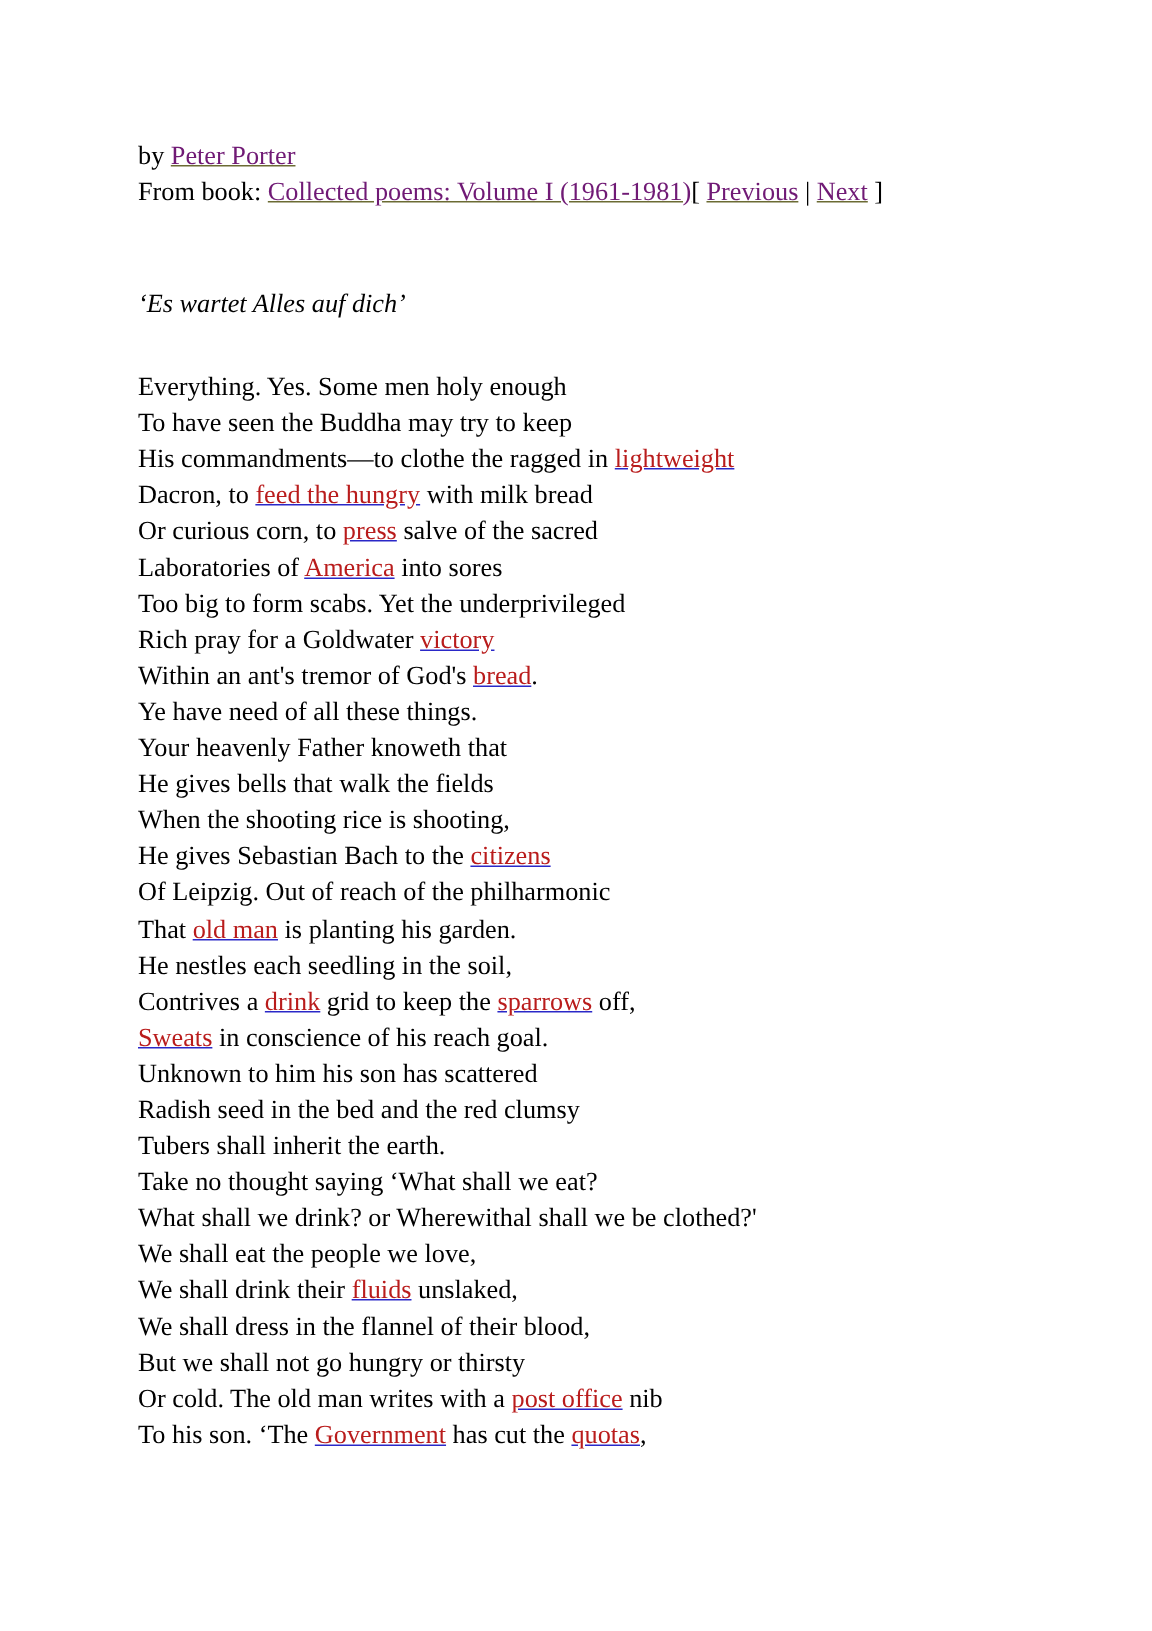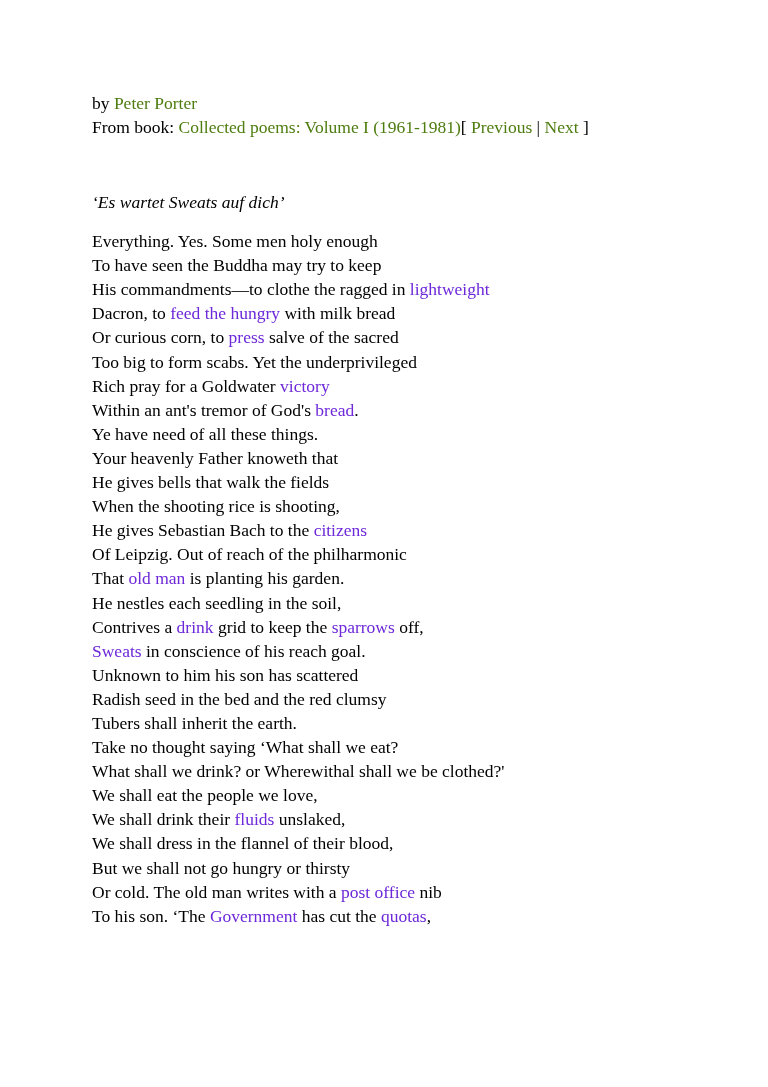--- a/index.html
+++ b/index.html
@@ -25,44 +25,46 @@
   .header-block {
     font-size: 17.5px;
     line-height: 23.7px;
     color: #000000;
   }
   .header-line {
     white-space: normal;
   }
   a.olive-link,
   .olive-link {
-    color: #4d7c0f;
+    color: #701a75;
+    text-decoration: underline;
     text-decoration-color: #6b6b33;
     cursor: pointer;
   }
   a.blue-link,
   .blue-link {
-    color: #6d28d9;
+    color: #b91c1c;
+    text-decoration: underline;
     text-decoration-color: #2a28c8;
     cursor: pointer;
   }
   .nav-sep,
   .bracket {
     color: #000000;
     text-decoration: none;
   }
   .epigraph {
     font-size: 17.5px;
     font-style: italic;
     line-height: 23.7px;
     margin-top: 52px;
     margin-bottom: 0;
   }
   .poem {
-    margin-top: 14px;
+    margin-top: 30px;
     font-size: 17.5px;
     line-height: 24.1px;
   }
   .poem-line {
     white-space: pre-wrap;
     min-height: 24.1px;
   }
 </style>
 </head>
 <body>
@@ -71,28 +73,29 @@
 
   <div class="header-block">
     <div class="header-line">
       <span>by </span><a class="olive-link">Peter Porter</a>
     </div>
     <div class="header-line">
       <span>From book: </span><a class="olive-link">Collected poems: Volume I (1961-1981)</a><span class="bracket">[ </span><a class="olive-link">Previous</a><span class="nav-sep"> | </span><a class="olive-link">Next</a><span class="bracket"> ]</span>
     </div>
   </div>
 
-  <div class="epigraph">‘Es wartet Sweats auf dich’</div>
+  <div class="epigraph">‘Es wartet Alles auf dich’</div>
 
   <div class="poem" id="poem-body">
       <div class="poem-line"><span>Everything. Yes. Some men holy enough</span></div>
       <div class="poem-line"><span>To have seen the Buddha may try to keep</span></div>
       <div class="poem-line"><span>His commandments—to clothe the ragged in </span><a class="blue-link">lightweight</a></div>
       <div class="poem-line"><span>Dacron, to </span><a class="blue-link">feed the hungry</a><span> with milk bread</span></div>
       <div class="poem-line"><span>Or curious corn, to </span><a class="blue-link">press</a><span> salve of the sacred</span></div>
+      <div class="poem-line"><span>Laboratories of </span><a class="blue-link">America</a><span> into sores</span></div>
       <div class="poem-line"><span>Too big to form scabs. Yet the underprivileged</span></div>
       <div class="poem-line"><span>Rich pray for a Goldwater </span><a class="blue-link">victory</a></div>
       <div class="poem-line"><span>Within an ant's tremor of God's </span><a class="blue-link">bread</a><span>.</span></div>
       <div class="poem-line"><span>Ye have need of all these things.</span></div>
       <div class="poem-line"><span>Your heavenly Father knoweth that</span></div>
       <div class="poem-line"><span>He gives bells that walk the fields</span></div>
       <div class="poem-line"><span>When the shooting rice is shooting,</span></div>
       <div class="poem-line"><span>He gives Sebastian Bach to the </span><a class="blue-link">citizens</a></div>
       <div class="poem-line"><span>Of Leipzig. Out of reach of the philharmonic</span></div>
       <div class="poem-line"><span>That </span><a class="blue-link">old man</a><span> is planting his garden.</span></div>

